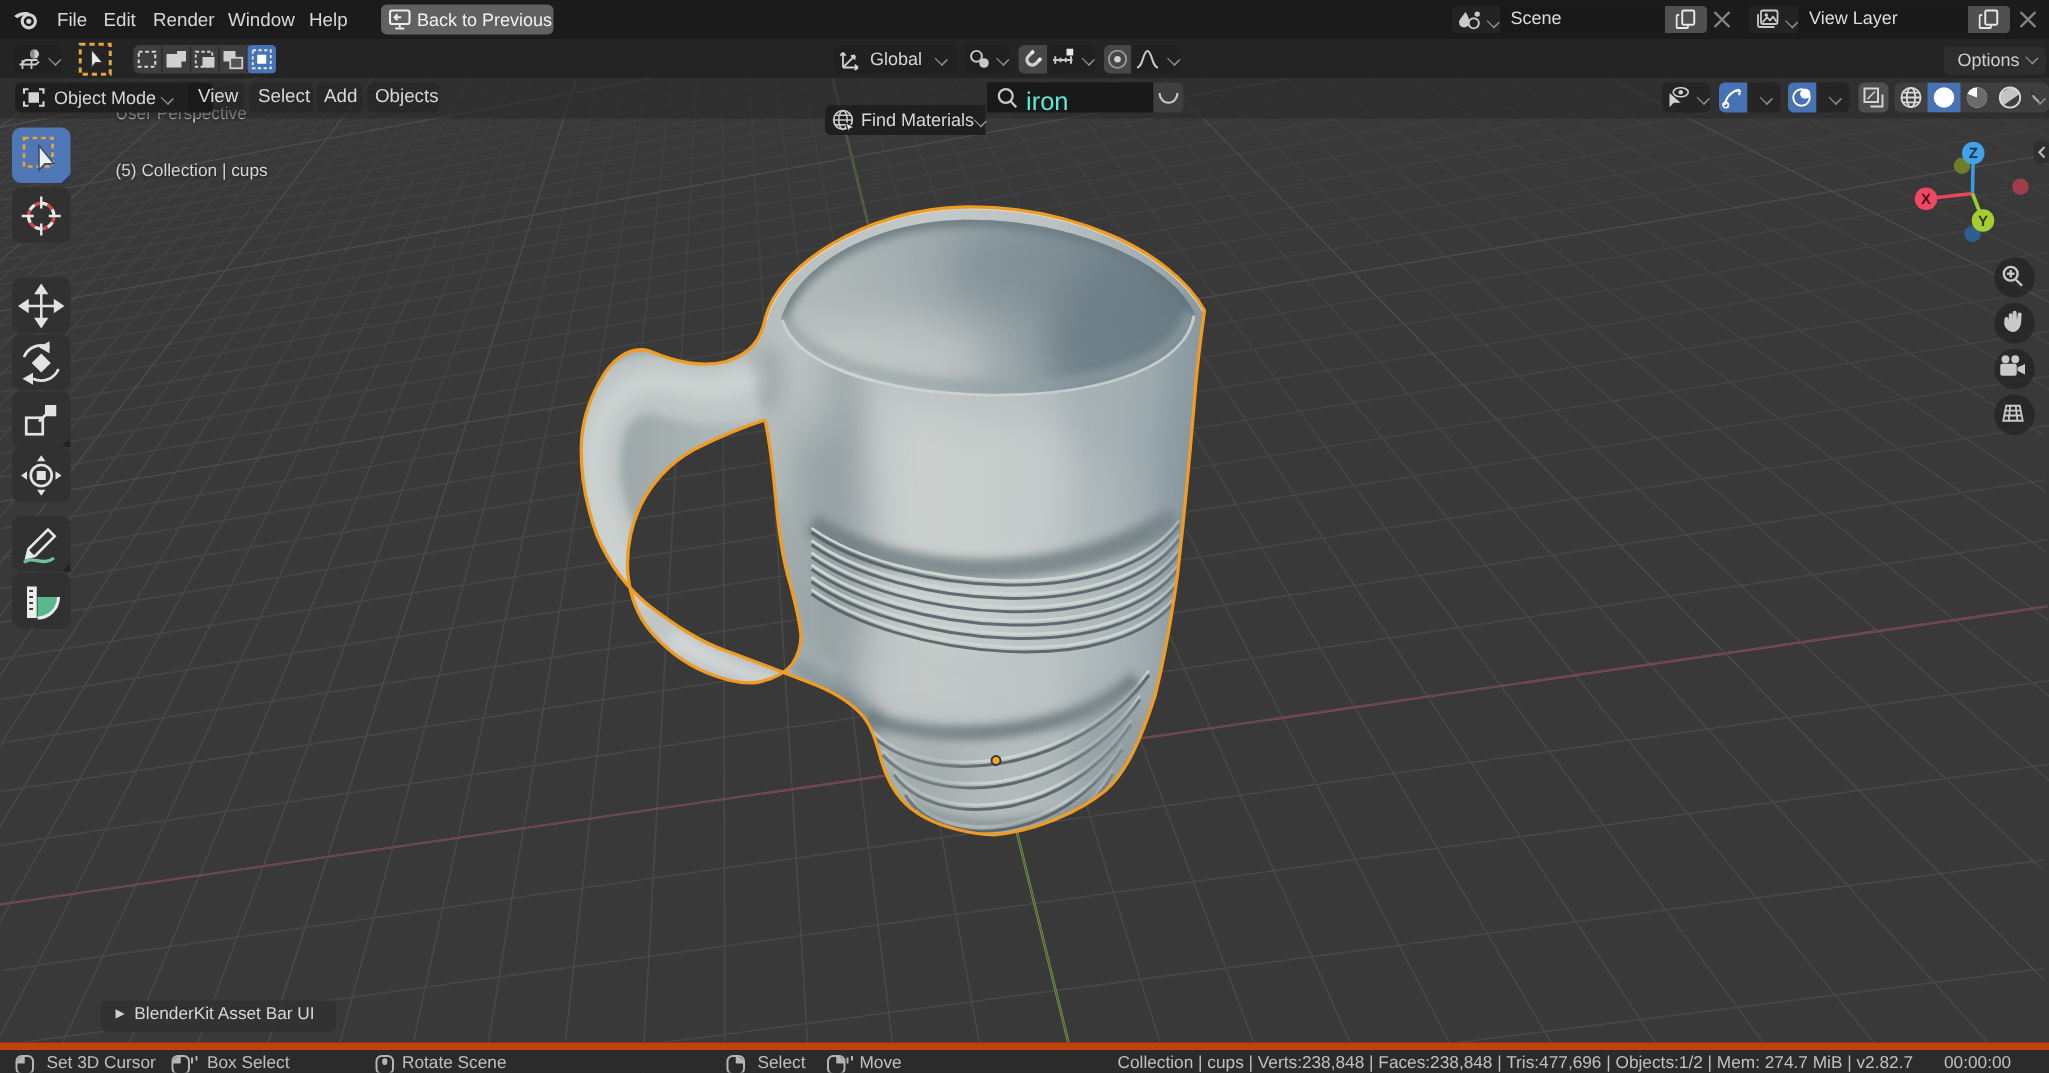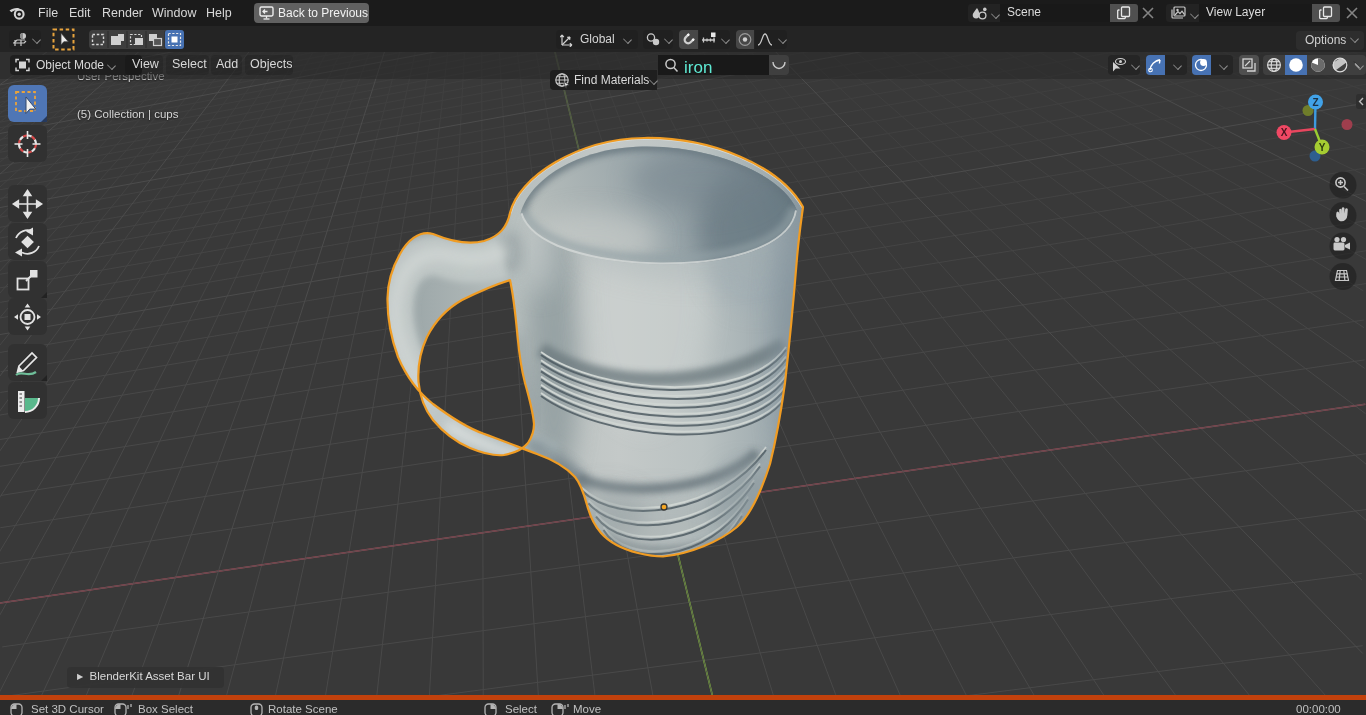--- a/index.html
+++ b/index.html
@@ -610,14 +610,15 @@
     <rect x="1" y="1" width="11" height="12" rx="3.5" fill="none" stroke="#b5b5b5" stroke-width="1.3"></rect>
     <path d="M6.5,1 a5.5,5.5 0 0 1 5.5,5 l-5.5,0 z" fill="#b5b5b5"></path>
   </svg>
   <span class="stxt" style="left:505px">Select</span>
   <svg class="abs" style="left:551px;top:3px" width="18" height="14" viewBox="0 0 18 14">
     <rect x="1" y="1" width="11" height="12" rx="3.5" fill="none" stroke="#b5b5b5" stroke-width="1.3"></rect>
     <path d="M6.5,1 a5.5,5.5 0 0 1 5.5,5 l-5.5,0 z" fill="#b5b5b5"></path>
     <path d="M14,2 v4 M17,1 v3" stroke="#b5b5b5" stroke-width="1.3"></path>
   </svg>
   <span class="stxt" style="left:573px">Move</span>
+  <span class="stxt" style="left:745px">Collection | cups | Verts:238,848 | Faces:238,848 | Tris:477,696 | Objects:1/2 | Mem: 274.7 MiB | v2.82.7</span>
   <span class="stxt" style="left:1296px">00:00:00</span>
 </div>
 </div>
 </body></html>

